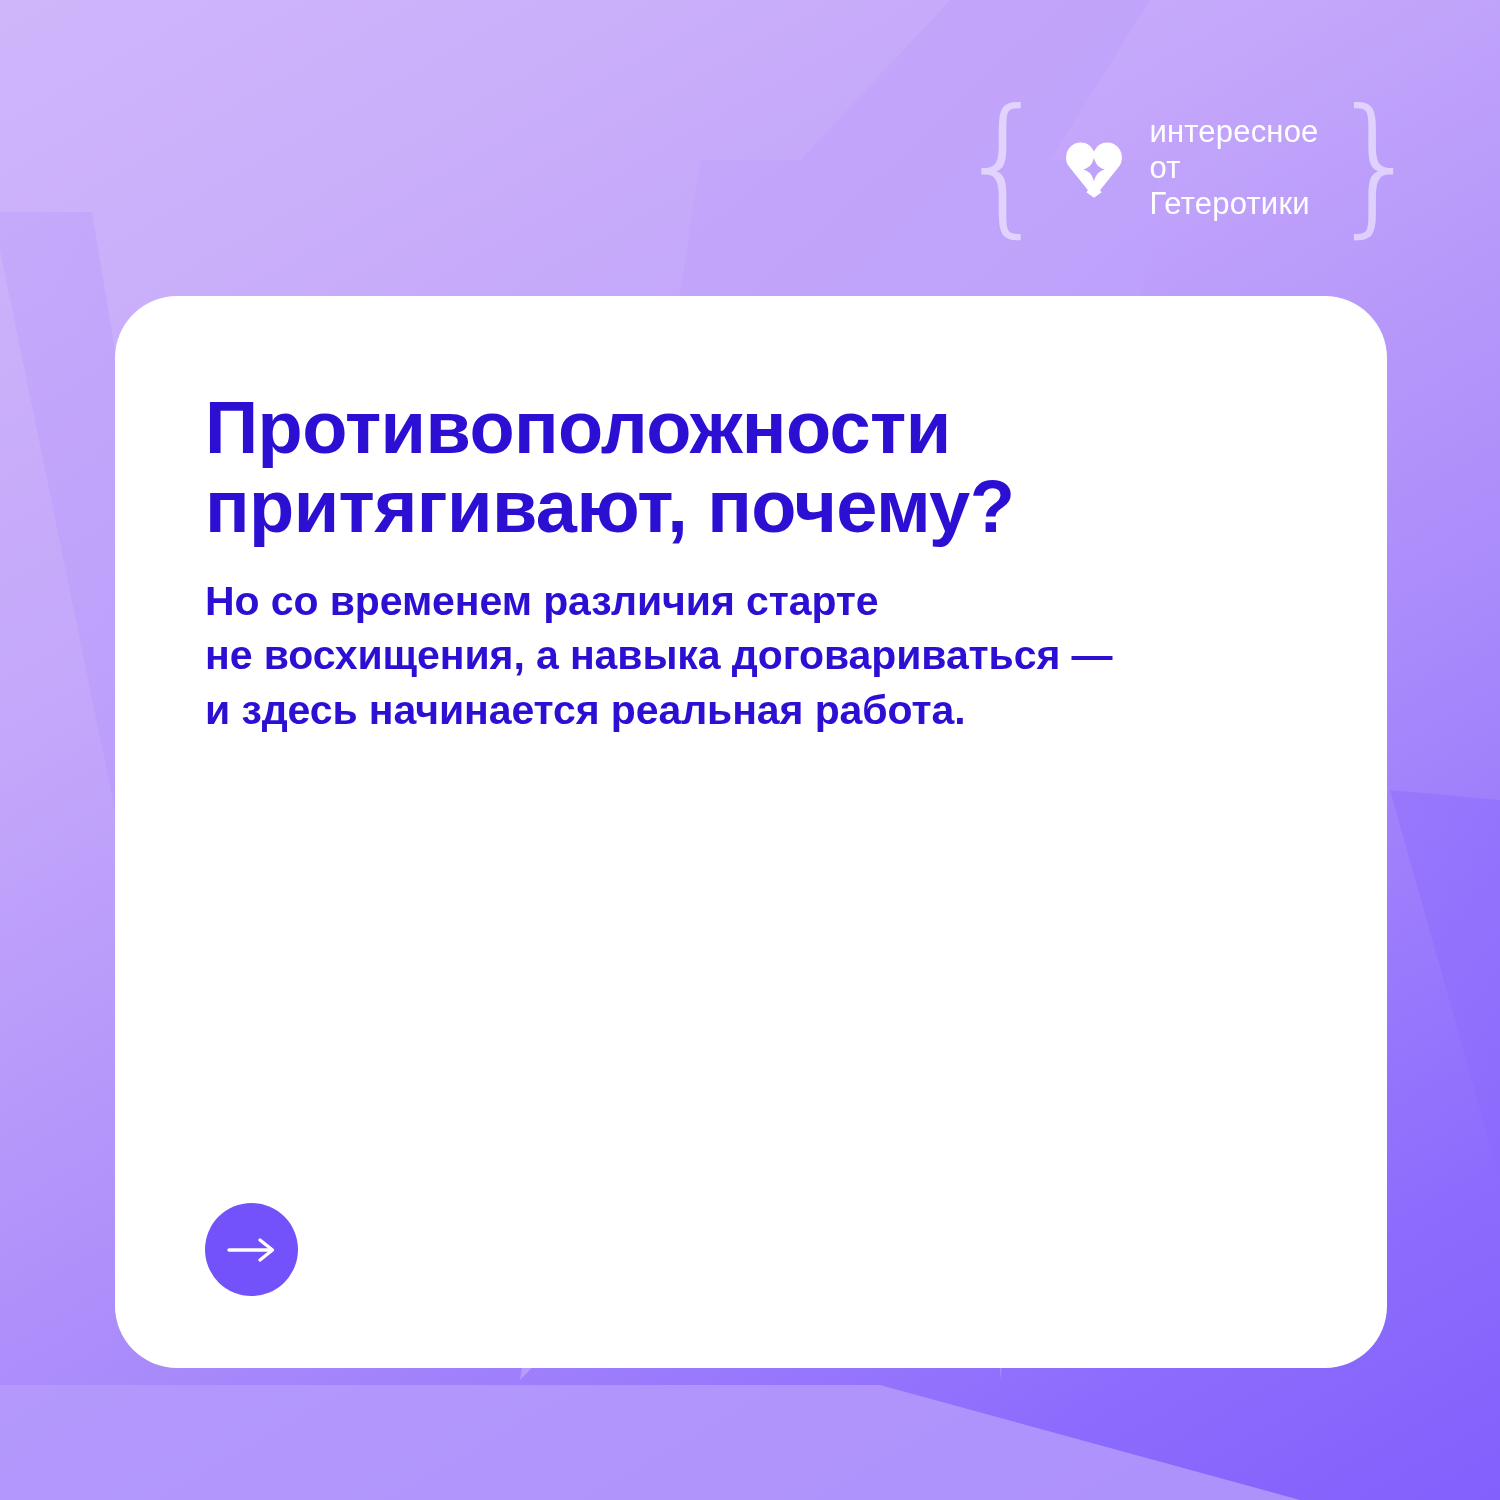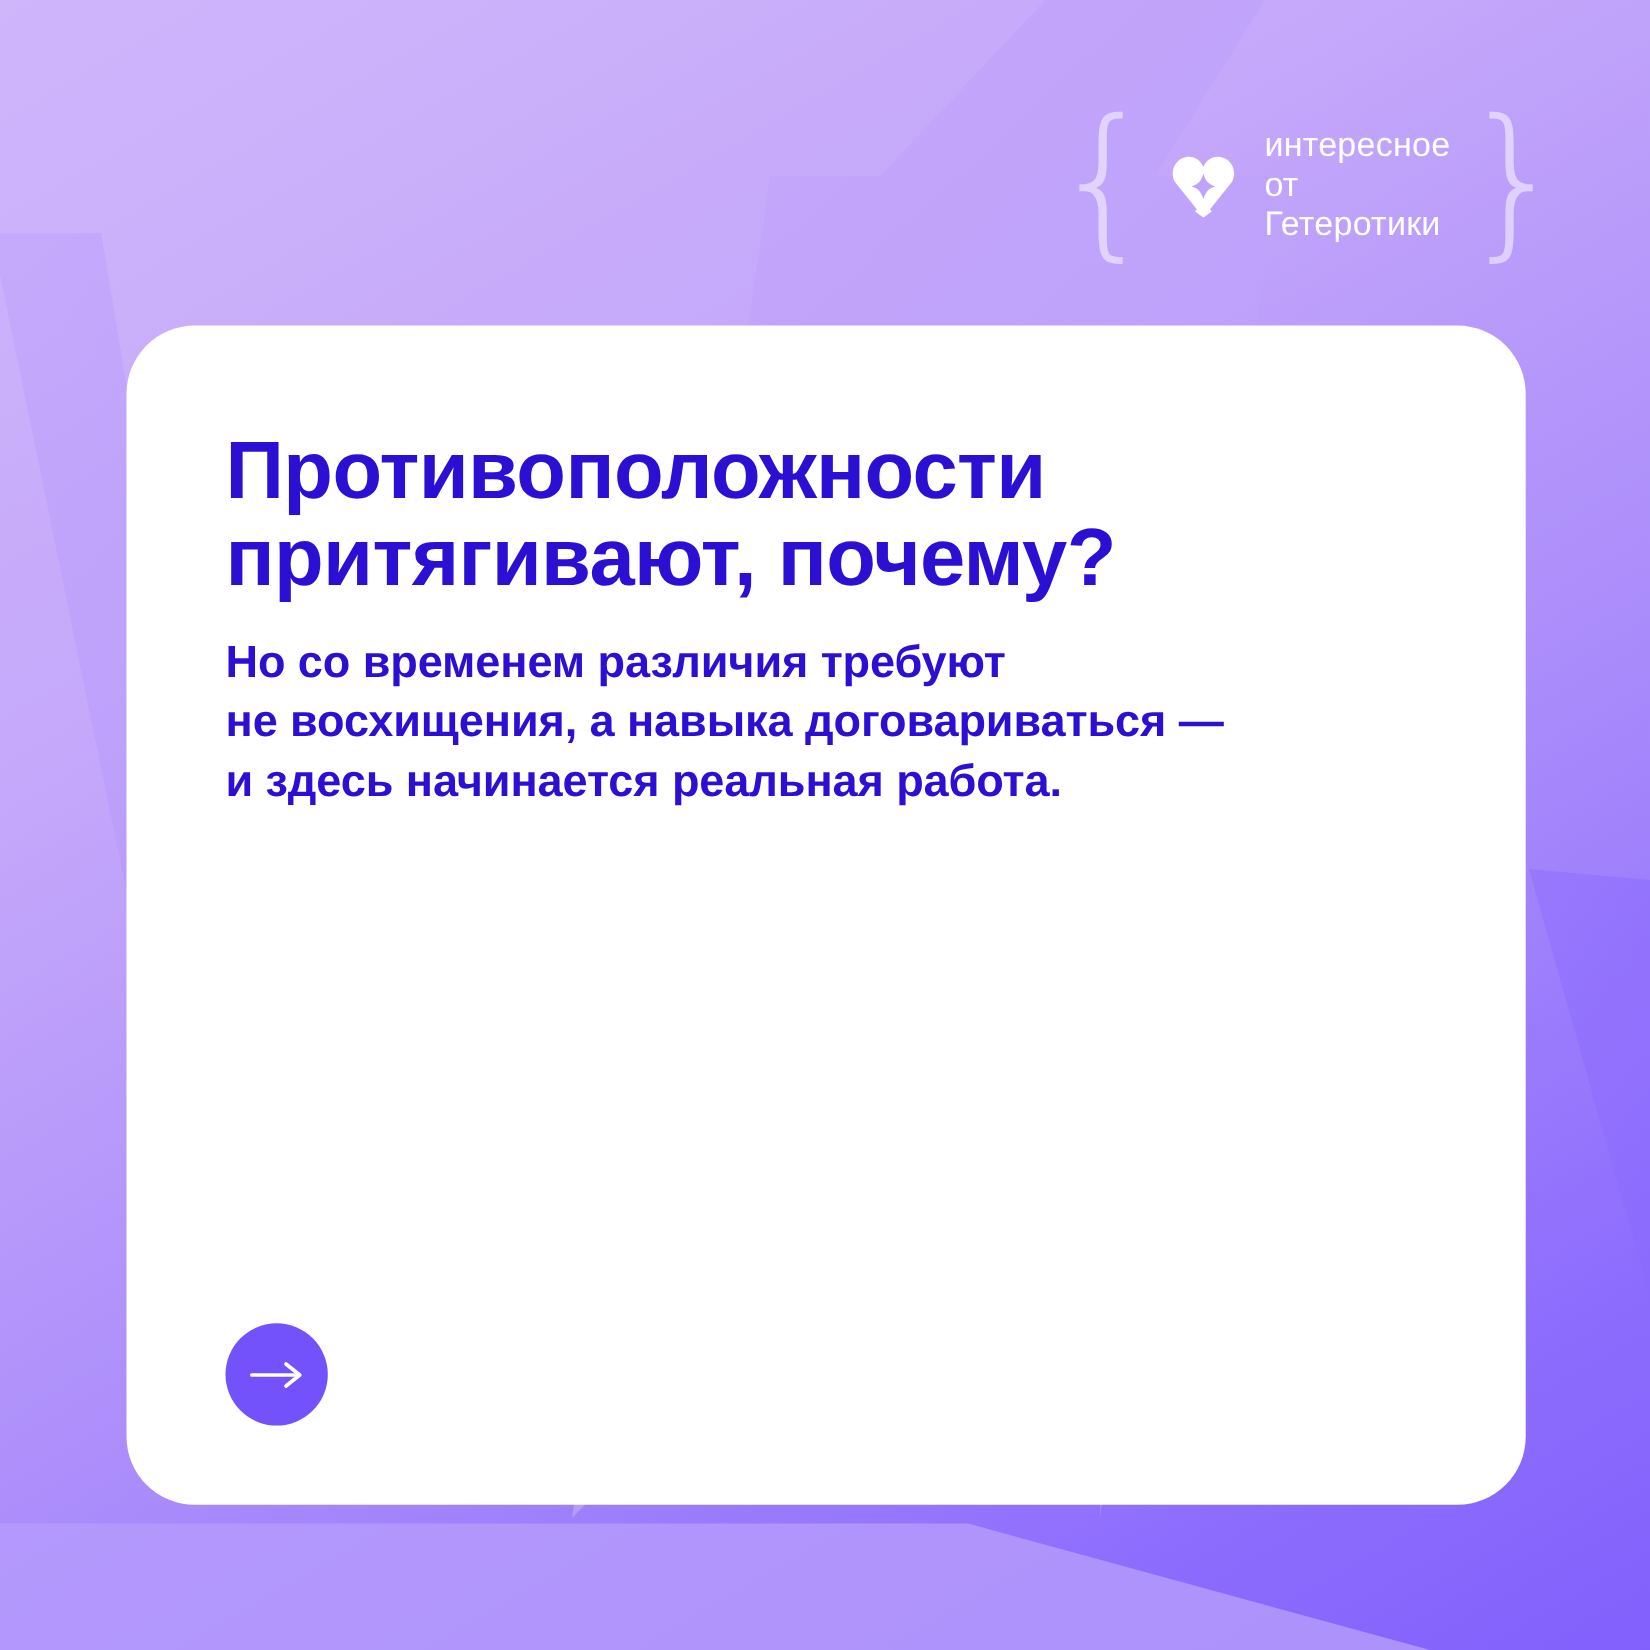--- a/index.html
+++ b/index.html
@@ -196,21 +196,21 @@
     </span>
 
     <span class="brace brace-right">}</span>
   </div>
 
   <div class="card">
 
     <h1 class="headline">Противоположности притягивают, почему?</h1>
 
 
-    <p class="para">Но со временем различия требуют
+    <p class="para">Но со временем различия старте
 не восхищения, а навыка договариваться —
 и здесь начинается реальная работа.</p>
 
     <button class="next-button" aria-label="Далее">
       <svg width="50" height="26" viewBox="0 0 50 26" aria-hidden="true">
         <path d="M2 13 H44" stroke="#ffffff" stroke-width="3.4" stroke-linecap="round" fill="none"></path>
         <path d="M33 3 L45.5 13 L33 23" stroke="#ffffff" stroke-width="3.4" stroke-linecap="round" stroke-linejoin="round" fill="none"></path>
       </svg>
     </button>
 

